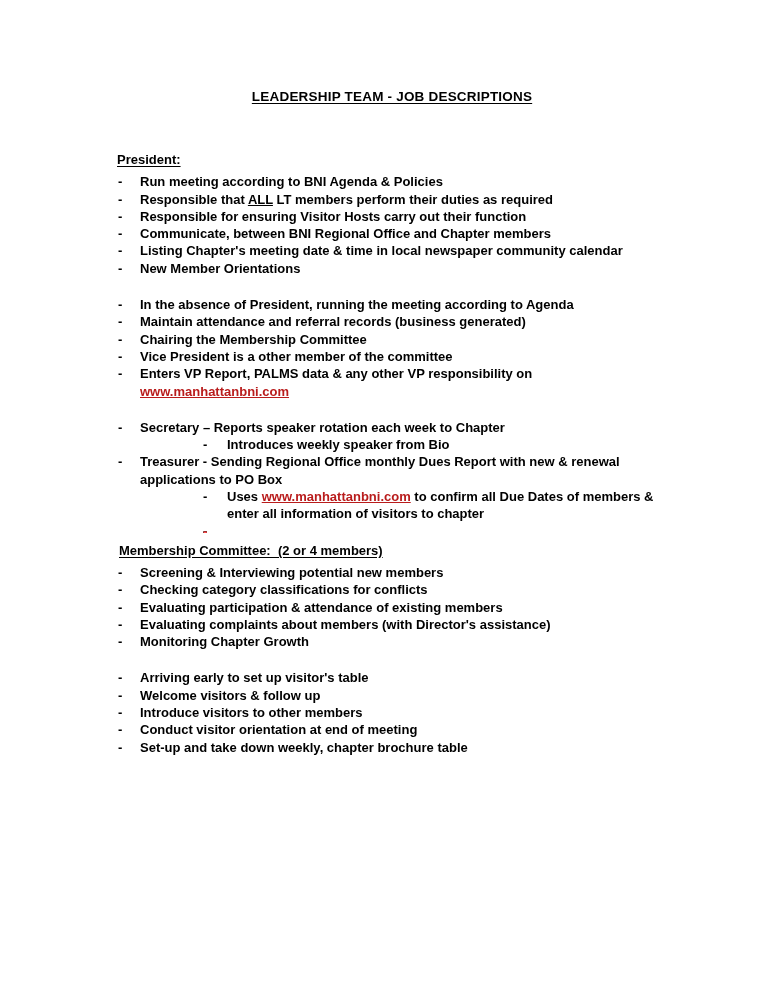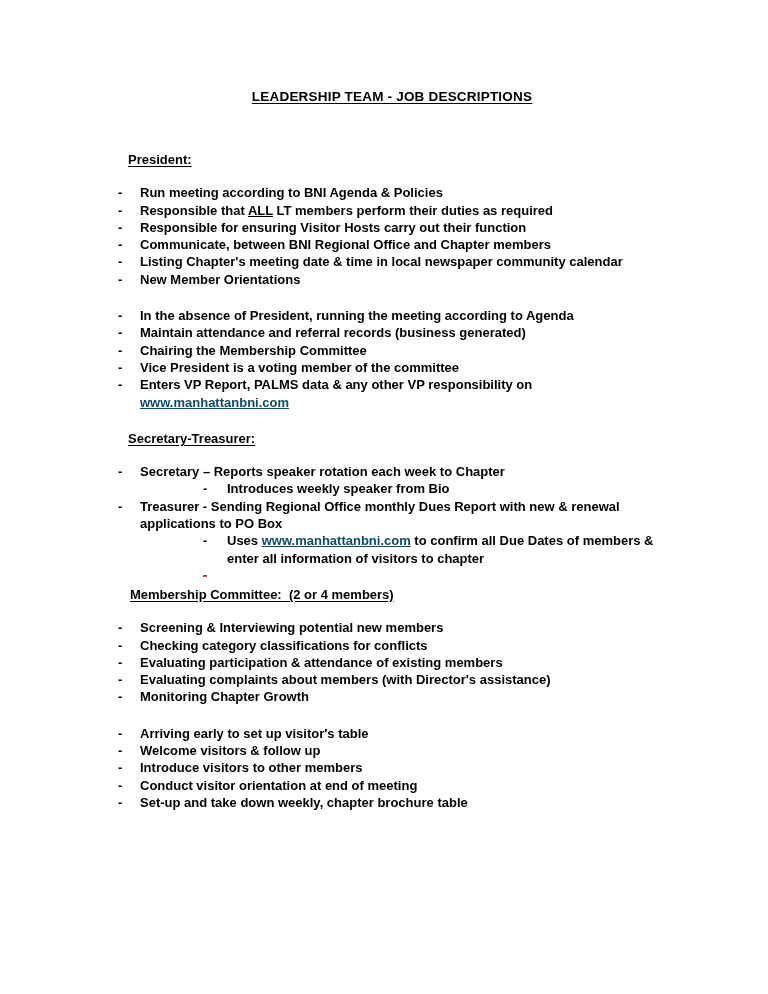--- a/index.html
+++ b/index.html
@@ -45,21 +45,21 @@
   
   .section {
     margin: 0 0 19px 0;
   }
   .section:last-child { margin-bottom: 0; }
 
   .section-heading {
     font-size: 13px;
     font-weight: bold;
     line-height: 17.3px;
-    margin: 16px;
+    margin: 5px;
     white-space: pre;
   }
   .section-heading span.u {
     text-decoration: underline;
     text-underline-offset: 2px;
   }
   .section.indented .section-heading { padding-left: 2px; }
 
   
   .bullets {
@@ -92,21 +92,21 @@
   .bullet.lvl2 {
     padding-left: 115px;
   }
   .bullet.lvl2 > .dash {
     left: 91px;
   }
 
   .dash.red { color: #ff4646; }
 
   a.link, .link {
-    color: #0c4a6e;
+    color: #b91c1c;
     text-decoration: underline;
     text-underline-offset: 1px;
     font-weight: bold;
   }
   .u-inline {
     text-decoration: underline;
     text-underline-offset: 1px;
   }
 </style>
 </head>
@@ -158,30 +158,29 @@
             <li class="bullet">
               <span class="dash">-</span>
               <span class="btext">Maintain attendance and referral records (business generated)</span>
             </li>
             <li class="bullet">
               <span class="dash">-</span>
               <span class="btext">Chairing the Membership Committee</span>
             </li>
             <li class="bullet">
               <span class="dash">-</span>
-              <span class="btext">Vice President is a voting member of the committee</span>
+              <span class="btext">Vice President is a other member of the committee</span>
             </li>
             <li class="bullet">
               <span class="dash">-</span>
               <span class="btext"><span>Enters VP Report, PALMS data &amp; any other VP responsibility on </span><a class="link" href="#">www.manhattanbni.com</a></span>
             </li>
           </ul>
         </div>
         <div class="section">
-          <div class="section-heading"><span class="u">Secretary-Treasurer:</span></div>
           <ul class="bullets">
             <li class="bullet">
               <span class="dash">-</span>
               <span class="btext">Secretary – Reports speaker rotation each week to Chapter</span>
             </li>
             <li class="bullet lvl2">
               <span class="dash">-</span>
               <span class="btext">Introduces weekly speaker from Bio</span>
             </li>
             <li class="bullet">

